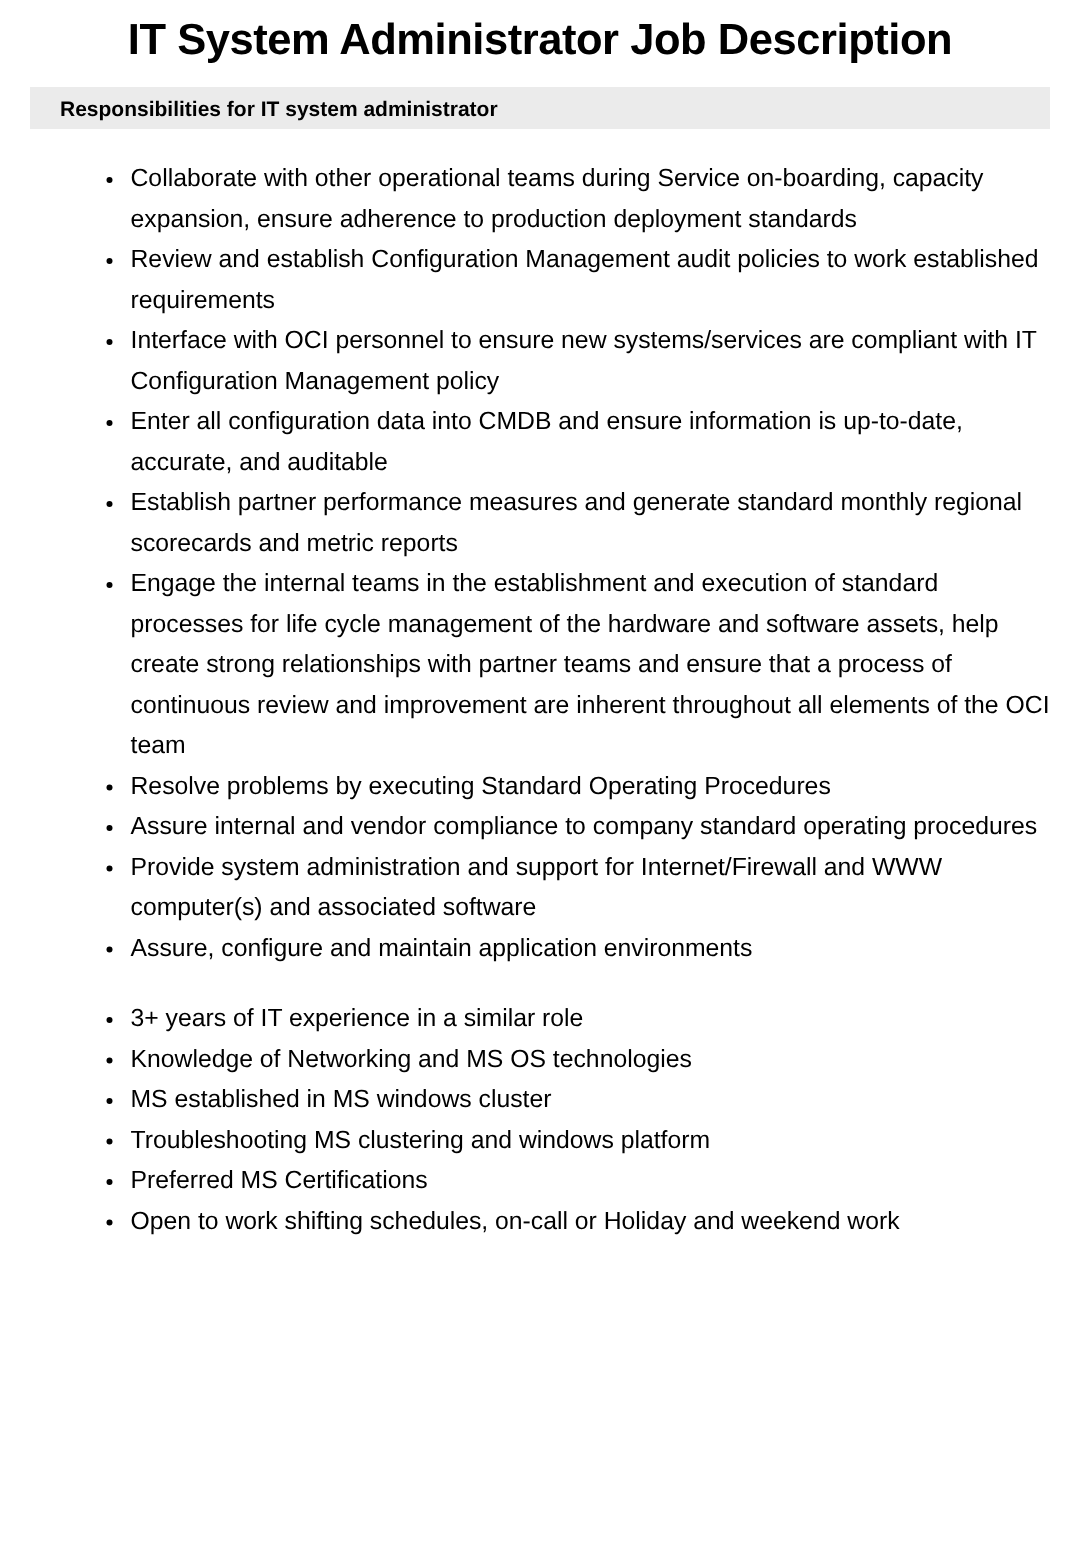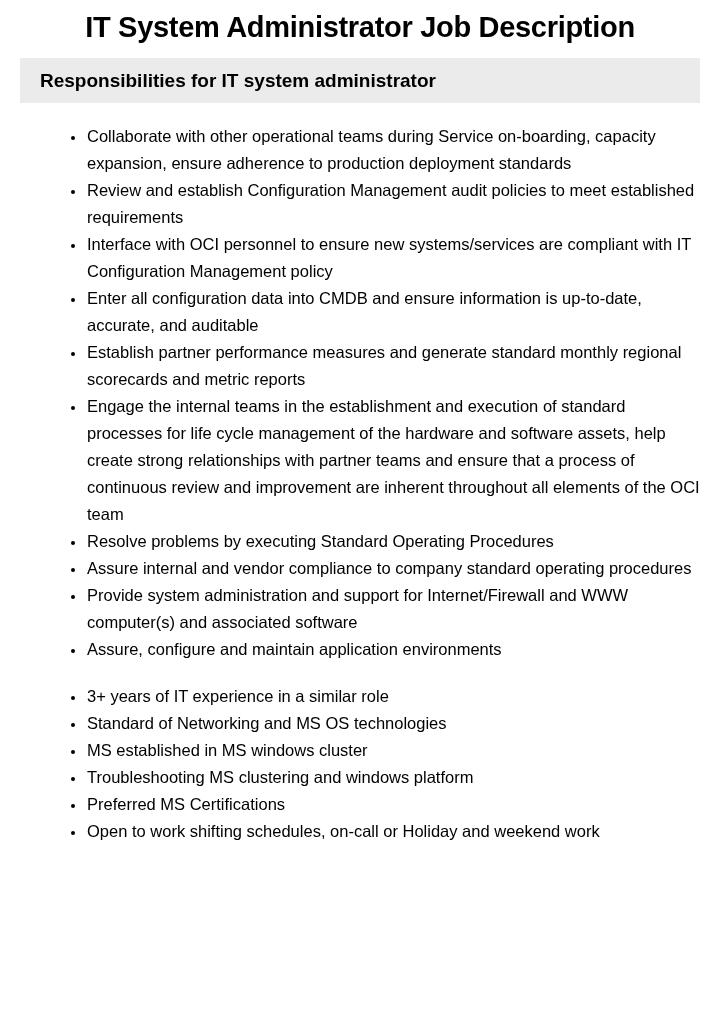--- a/index.html
+++ b/index.html
@@ -26,25 +26,25 @@
     margin: 10px 0 0 0;
     letter-spacing: -0.3px;
   }
   .intro {
     font-size: 16.5px;
     line-height: 27px;
     margin: 19px 0 0 0;
   }
   .section-heading {
     background: var(--heading-bg, #ebebeb);
-    height: 45px;
+    height: 28px;
     display: flex;
     align-items: center;
     padding: 0 20px;
-    font-size: 19px;
+    font-size: 14px;
     font-weight: 700;
     margin-top: 14px;
   }
   .section-heading.second {
     margin-top: 20px;
   }
   ul.bullets {
     list-style: disc;
     margin: 20px 0 0 0;
     padding-left: 42px;
@@ -64,36 +64,36 @@
 
 <div class="page">
 
   <h1 class="page-title">IT System Administrator Job Description</h1>
 
 
   <div class="section">
     <div class="section-heading">Responsibilities for IT system administrator</div>
     <ul class="bullets">
         <li>Collaborate with other operational teams during Service on-boarding, capacity expansion, ensure adherence to production deployment standards</li>
-        <li>Review and establish Configuration Management audit policies to meet established requirements</li>
+        <li>Review and establish Configuration Management audit policies to work established requirements</li>
         <li>Interface with OCI personnel to ensure new systems/services are compliant with IT Configuration Management policy</li>
         <li>Enter all configuration data into CMDB and ensure information is up-to-date, accurate, and auditable</li>
         <li>Establish partner performance measures and generate standard monthly regional scorecards and metric reports</li>
         <li>Engage the internal teams in the establishment and execution of standard processes for life cycle management of the hardware and software assets, help create strong relationships with partner teams and ensure that a process of continuous review and improvement are inherent throughout all elements of the OCI team</li>
         <li>Resolve problems by executing Standard Operating Procedures</li>
         <li>Assure internal and vendor compliance to company standard operating procedures</li>
         <li>Provide system administration and support for Internet/Firewall and WWW computer(s) and associated software</li>
         <li>Assure, configure and maintain application environments</li>
       </ul>
   </div>
 
   <div class="section">
     <ul class="bullets">
         <li>3+ years of IT experience in a similar role</li>
-        <li>Standard of Networking and MS OS technologies</li>
+        <li>Knowledge of Networking and MS OS technologies</li>
         <li>MS established in MS windows cluster</li>
         <li>Troubleshooting MS clustering and windows platform</li>
         <li>Preferred MS Certifications</li>
         <li>Open to work shifting schedules, on-call or Holiday and weekend work</li>
       </ul>
   </div>
 
 </div>
 
 </body></html>

